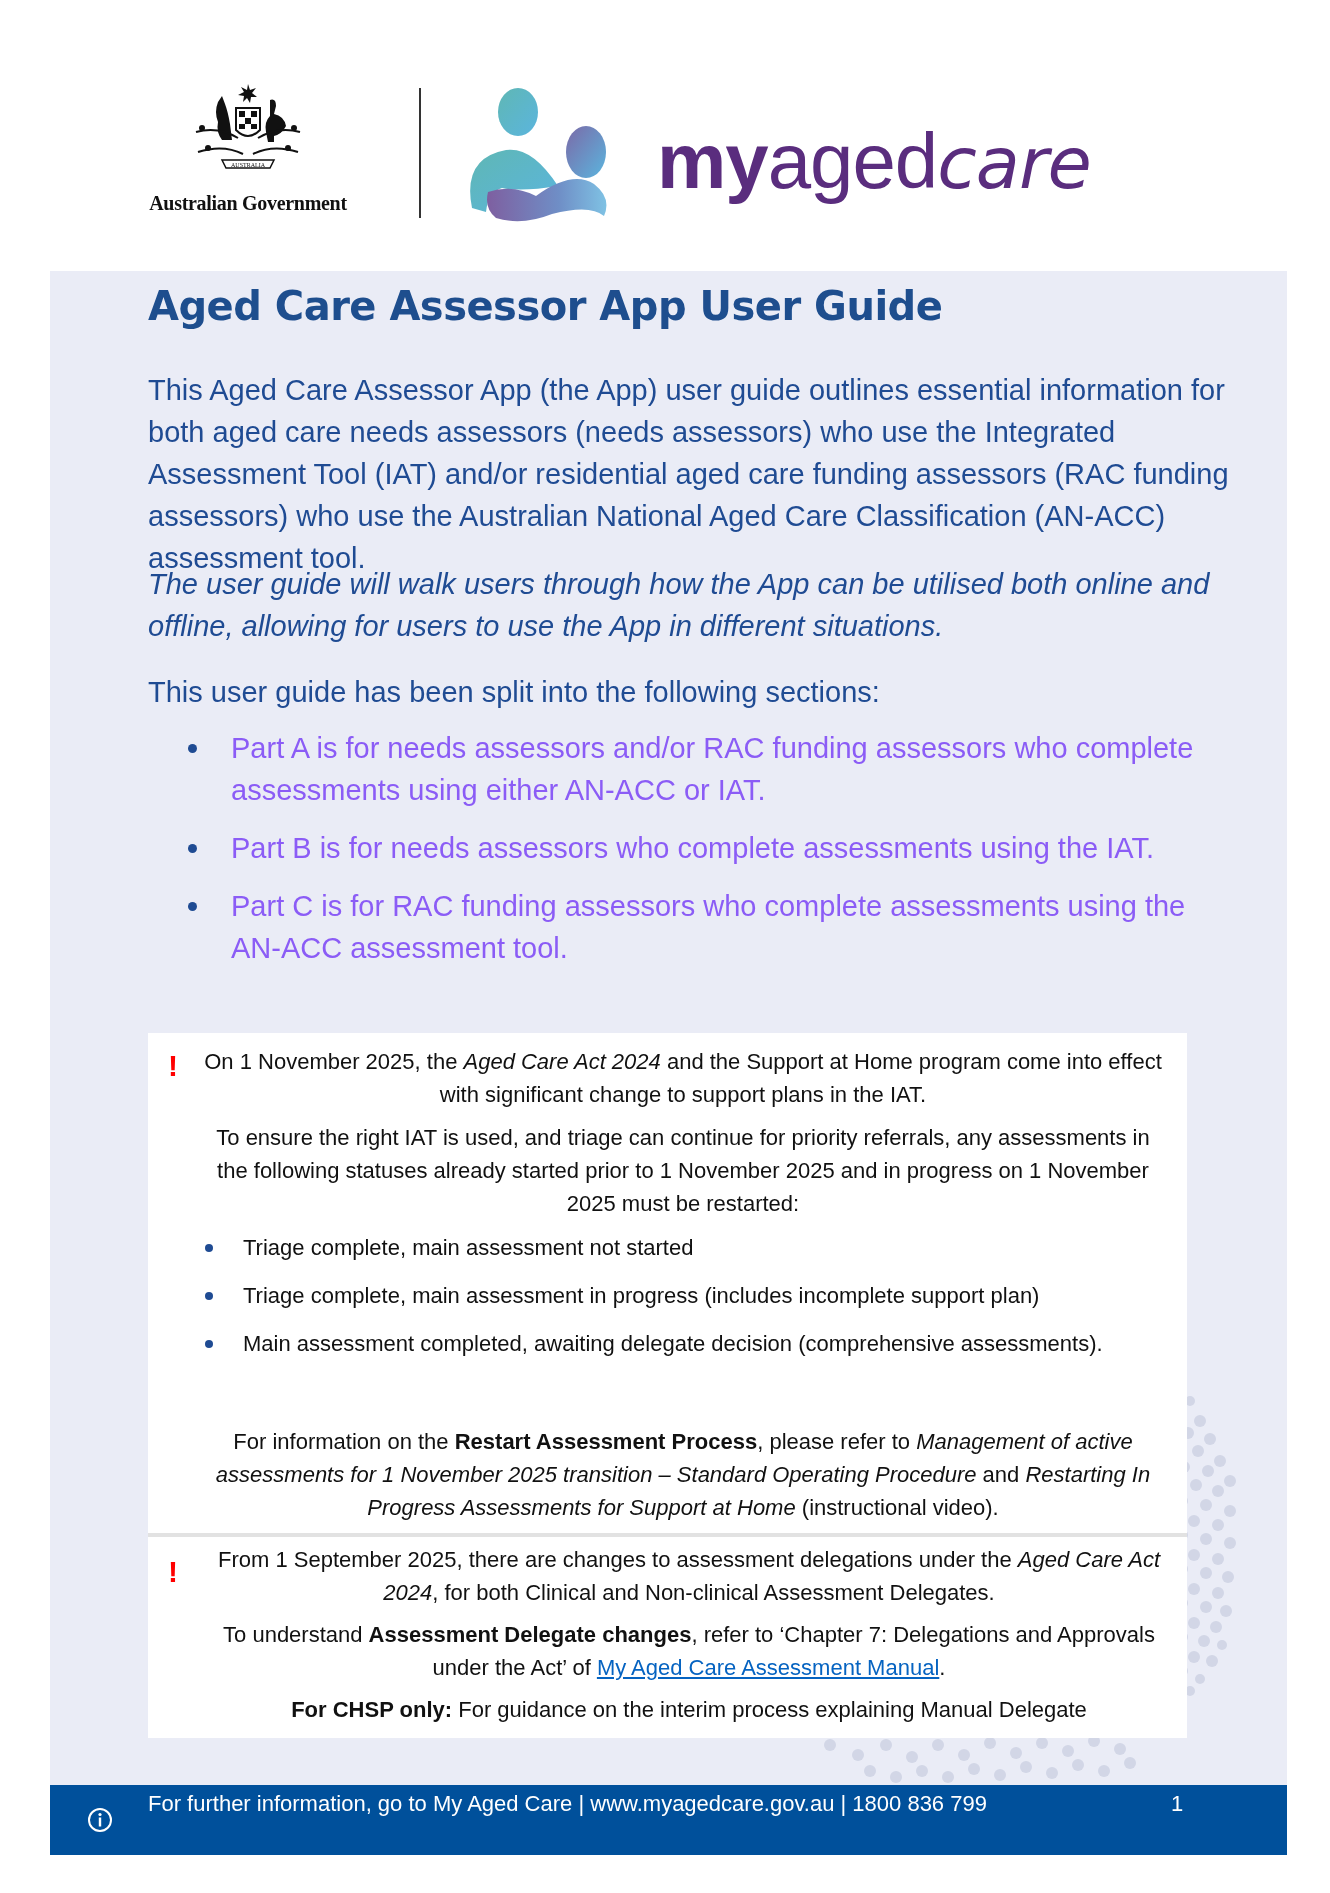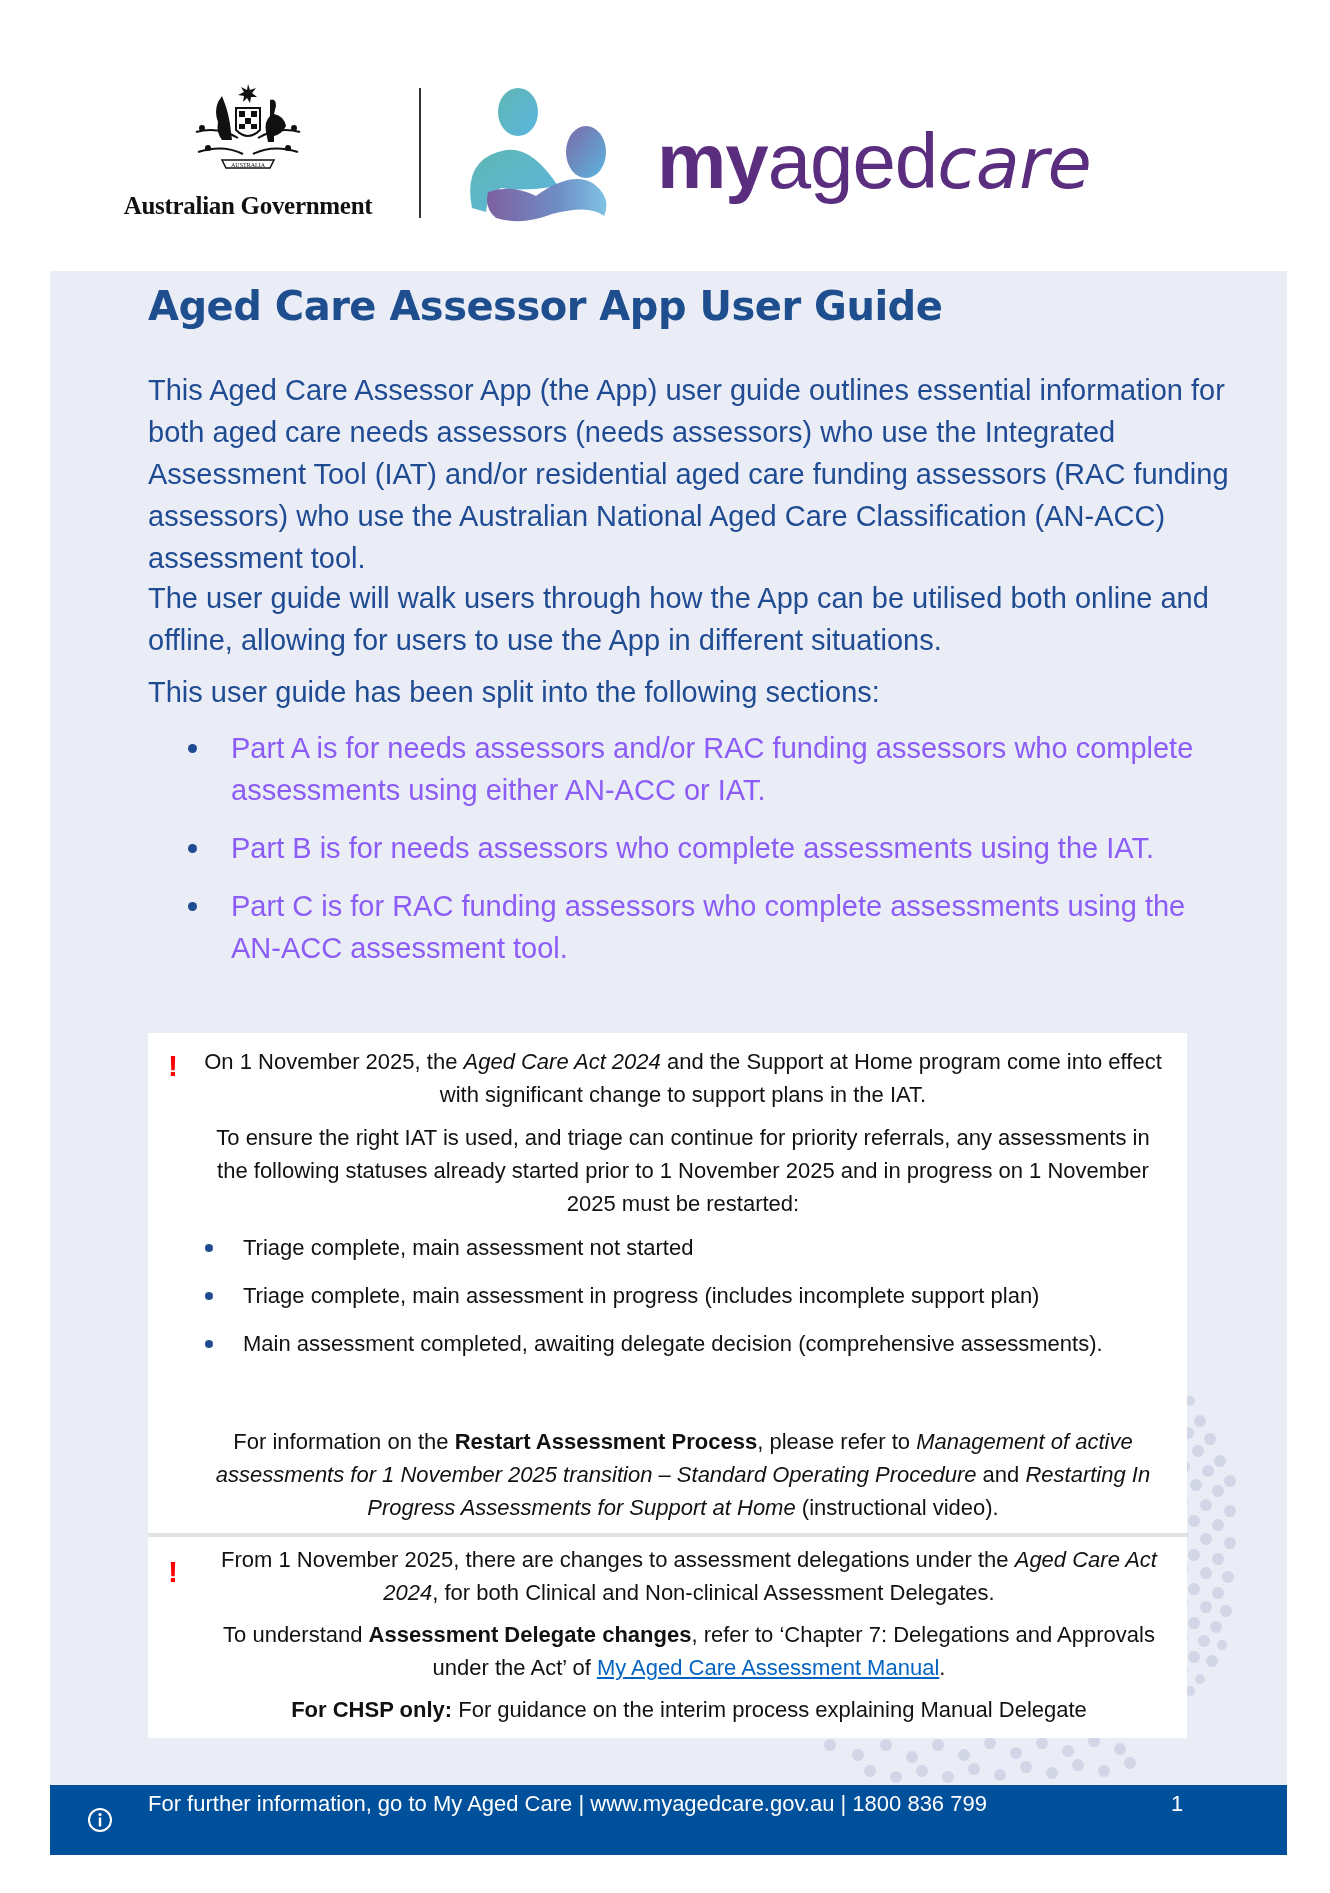--- a/index.html
+++ b/index.html
@@ -4,38 +4,38 @@
 <style>
   * { margin: 0; padding: 0; box-sizing: border-box; }
   html, body { width: 1330px; height: 1893px; background: #ffffff; overflow: hidden; }
   body { position: relative; font-family: "Liberation Sans", sans-serif; }
 
   
   .header { position: absolute; left: 0; top: 0; width: 1330px; height: 240px; }
   .gov-logo { position: absolute; left: 118px; top: 82px; width: 260px; height: 140px; }
   .crest { position: absolute; left: 60px; top: 0; width: 140px; height: 100px; }
   .gov-name { position: absolute; left: 0; top: 110px; width: 260px; text-align: center;
-    font-family: "Liberation Serif", serif; font-weight: bold; font-size: 25px; color: #111; letter-spacing: -0.3px; }
+    font-family: "Liberation Serif", serif; font-weight: bold; font-size: 20px; color: #111; letter-spacing: -0.3px; }
   .logo-divider { position: absolute; left: 419px; top: 88px; width: 2px; height: 130px; background: #333; }
   .mac-logo { position: absolute; left: 462px; top: 88px; width: 600px; height: 135px; }
   .mac-icon { position: absolute; left: 0; top: 0; width: 160px; height: 135px; }
   .mac-word { position: absolute; left: 195px; top: 34px; font-size: 78px; color: #5A2D7E; letter-spacing: -1px; line-height: 1; white-space: nowrap; }
   .mac-word .my { font-weight: bold; }
   .mac-word .aged { font-weight: normal; }
   .mac-word .care { font-weight: normal; font-style: italic; font-family: "DejaVu Sans", sans-serif; font-size: 72px; }
 
   
   .panel { position: absolute; left: 50px; top: 271px; width: 1237px; height: 1514px; background: #EAECF6; overflow: hidden; padding-left: 34px; }
   .dots { position: absolute; left: 0; top: 0; width: 1237px; height: 1514px; }
 
   .title { position: absolute; left: 98px; top: 12px; font-family: "DejaVu Sans", sans-serif; font-weight: bold;
     font-size: 40px; color: #1E4E8E; letter-spacing: -0.5px; white-space: nowrap; }
   .lead { position: absolute; left: 98px; width: 1090px; font-size: 29px; line-height: 42px; color: #1F4B93; }
   .lead.p1 { top: 78px; margin-top: 20px; }
-  .lead.p2 { top: 306px; }
+  .lead.p2 { top: 292px; font-style: italic; }
   .lead.p3 { top: 400px; }
 
   .parts { position: absolute; left: 98px; top: 456px; width: 1090px; list-style: none; }
   .parts li { position: relative; padding-left: 83px; font-size: 29px; line-height: 42px; color: #8b5cf6; margin-bottom: 16px; }
   .parts li .bullet { position: absolute; left: 40px; top: 17px; width: 9px; height: 9px; border-radius: 50%; background: #1F4B93; }
 
   
   .callout-wrap { position: absolute; left: 98px; top: 762px; width: 1039px; height: 705px; background: #ffffff; }
   .callout { position: absolute; left: 0; width: 1039px; }
   .callout.c1 { top: 0; height: 500px; }
@@ -243,21 +243,21 @@
         <li><span class="sb"></span><span>Triage complete, main assessment not started</span></li>
         <li><span class="sb"></span><span>Triage complete, main assessment in progress (includes incomplete support plan)</span></li>
         <li><span class="sb"></span><span>Main assessment completed, awaiting delegate decision (comprehensive assessments).</span></li>
       </ul>
       <p class="ctext" style="top:392px;"><span>For information on the </span><b>Restart Assessment Process</b><span>, please refer to </span><i>Management of active assessments for 1 November 2025 transition – Standard Operating Procedure</i><span> and </span><i>Restarting In Progress Assessments for Support at Home</i><span> (instructional video).</span></p>
     </div>
     <div class="callout-sep"></div>
 
     <div class="callout c2">
       <span class="warn">!</span>
-      <p class="ctext" style="top:6px;"><span>From 1 November 2025, there are changes to assessment delegations under the </span><i>Aged Care Act 2024</i><span>, for both Clinical and Non-clinical Assessment Delegates.</span></p>
+      <p class="ctext" style="top:6px;"><span>From 1 September 2025, there are changes to assessment delegations under the </span><i>Aged Care Act 2024</i><span>, for both Clinical and Non-clinical Assessment Delegates.</span></p>
       <p class="ctext" style="top:81px;"><span>To understand </span><b>Assessment Delegate changes</b><span>, refer to ‘Chapter 7: Delegations and Approvals under the Act’ of </span><a class="link">My Aged Care Assessment Manual</a><span>.</span></p>
       <p class="ctext" style="top:156px;"><b>For CHSP only:</b><span> For guidance on the interim process explaining Manual Delegate</span></p>
     </div>
   </div>
 </div>
 
 <div class="footer">
   <svg class="info-icon" viewBox="0 0 26 26">
     <circle cx="13" cy="13" r="11" fill="none" stroke="#fff" stroke-width="2"></circle>
     <circle cx="13" cy="7.5" r="1.6" fill="#fff"></circle>

